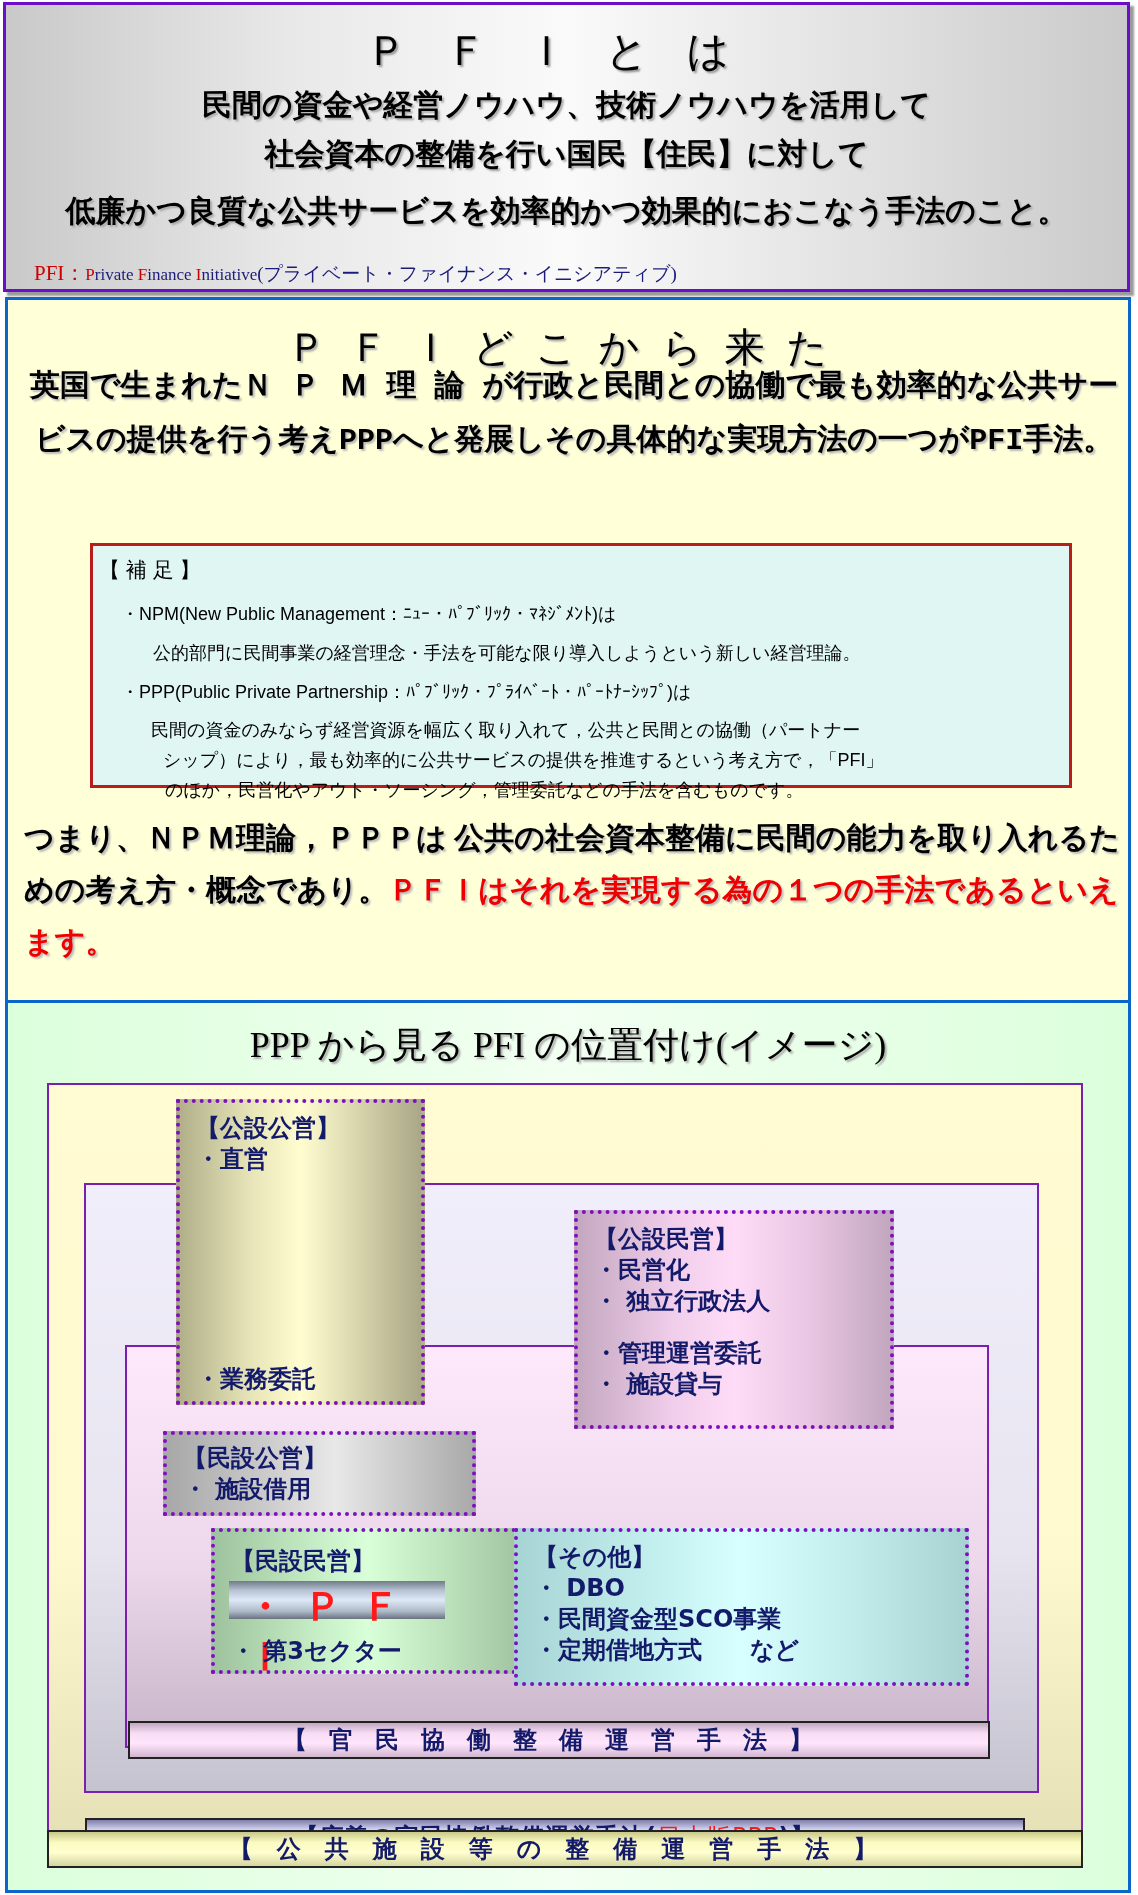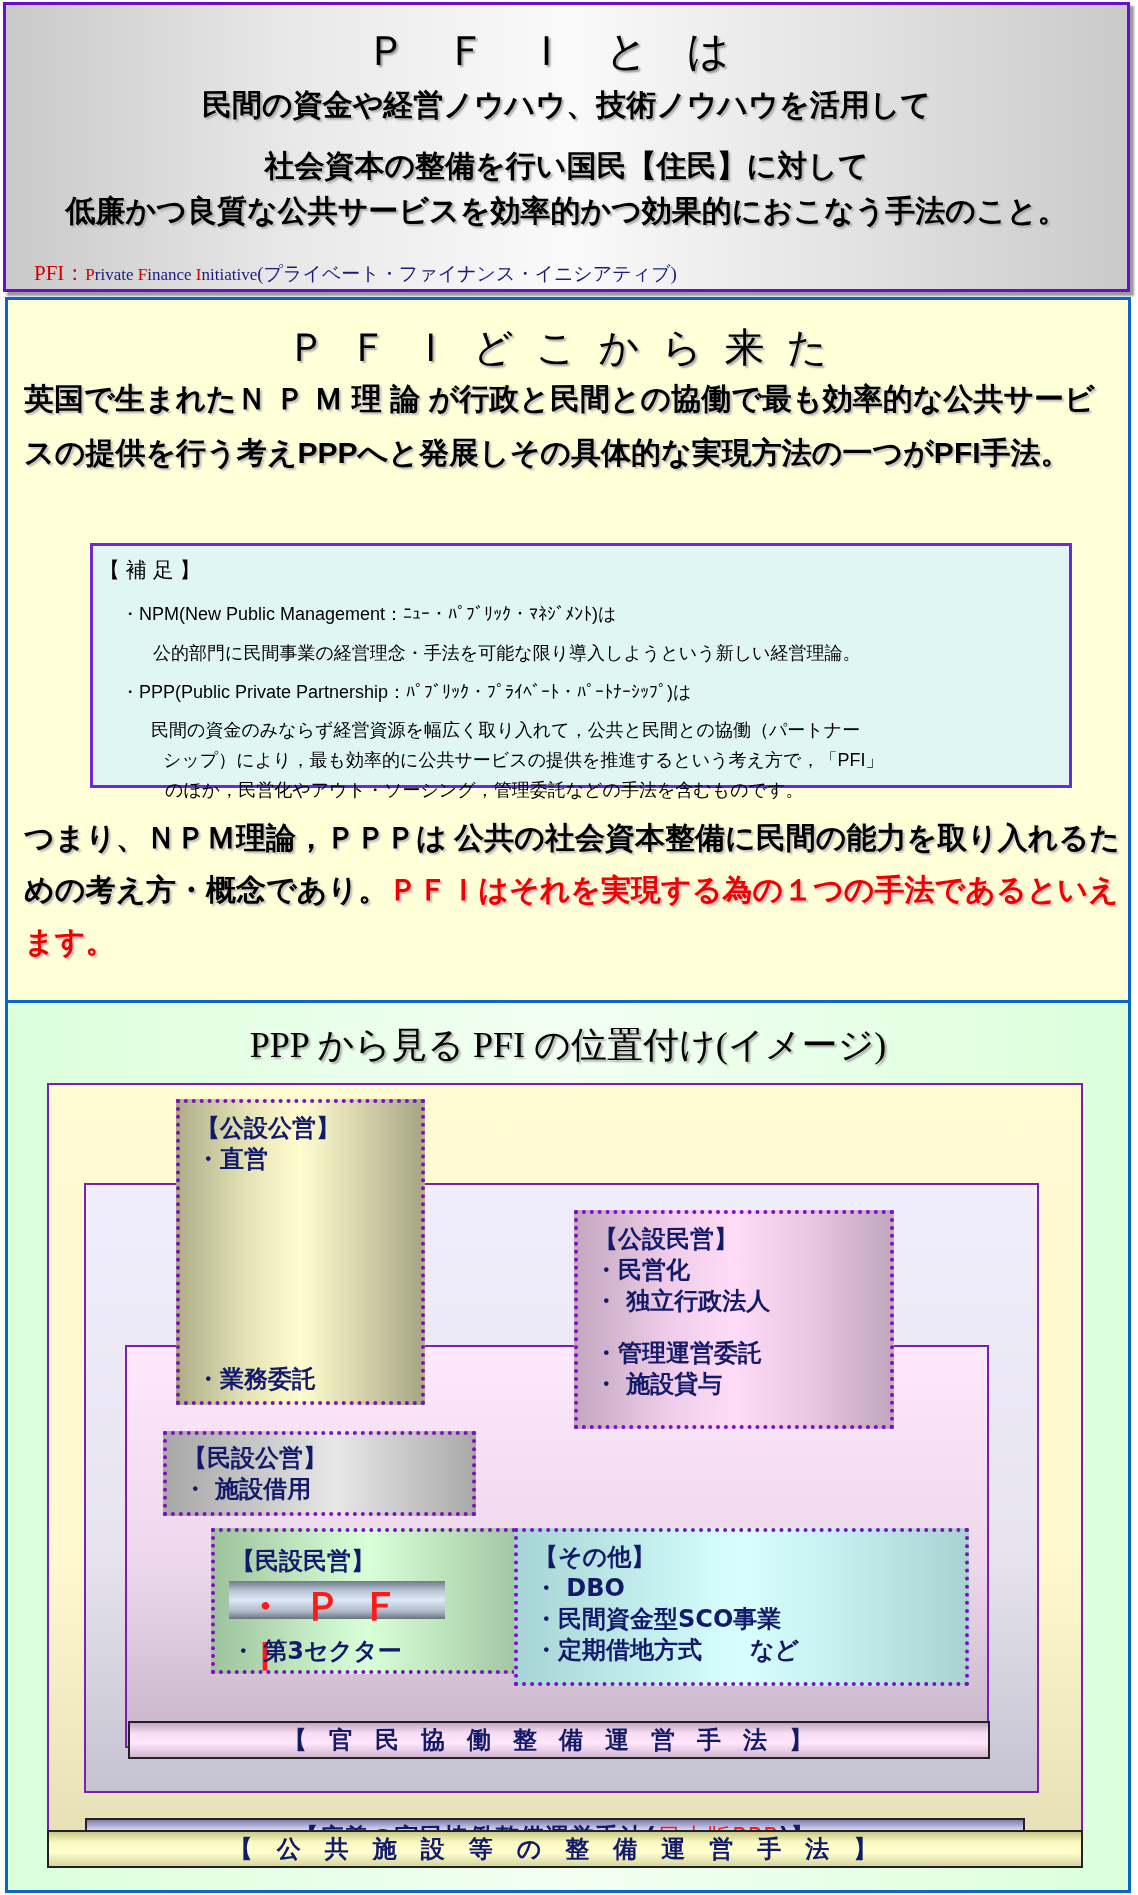--- a/index.html
+++ b/index.html
@@ -19,21 +19,21 @@
       text-shadow: 2px 2px 2px #999;
       font-family: "Liberation Serif", "DejaVu Serif", serif;
     }
     .sec1 .line {
       position: absolute; left: 0; right: 0; text-align: center;
       font-size: 30px; color: #000; font-weight: bold;
       text-shadow: 2px 2px 2px #aaa;
       font-family: "Liberation Serif", "DejaVu Serif", serif;
     }
     .sec1 .l1 { top: 80px; }
-    .sec1 .l2 { top: 141px; }
+    .sec1 .l2 { top: 129px; }
     .sec1 .l3 { top: 186px; }
     .sec1 .foot {
       position: absolute; left: 28px; top: 254px; font-size: 17px; color: #1b1b7a;
       font-family: "Liberation Serif", "DejaVu Serif", serif;
     }
     .sec1 .foot .red { color: #cc0000; }
     .sec1 .foot .pfi { color: #cc0000; font-size: 21px; }
 
     
     .sec2 {
@@ -41,28 +41,29 @@
       border: 3px solid #0a66c8; border-bottom: none;
       background: #ffffd8;
     }
     .sec2 .title {
       position: absolute; left: 0; right: 0; top: 20px; text-align: center;
       font-size: 40px; letter-spacing: 22px; color: #000;
       text-shadow: 2px 2px 2px #aaa;
       font-family: "Liberation Serif", "DejaVu Serif", serif;
     }
     .sec2 .para {
-      position: absolute; left: 16px; top: 72px; width: 1100px;
+      position: absolute; left: 16px; top: 60px; width: 1100px;
       font-size: 30px; line-height: 54px; color: #000; font-weight: bold;
       text-shadow: 2px 2px 2px #bbb;
-      font-family: Liberation Sans, sans-serif;
+      font-family: Liberation Mono, monospace;
+      text-align: center;
     }
     .note {
       position: absolute; left: 82px; top: 243px; width: 982px; height: 245px;
-      border: 3px solid #6d28d9; background: #dff6f2;
+      border: 3px solid #b91c1c; background: #dff6f2;
       font-family: "Liberation Sans", "DejaVu Sans", sans-serif; color: #000;
     }
     .note .head { position: absolute; left: 6px; top: 10px; font-size: 21px; }
     .note .row { position: absolute; font-size: 18px; white-space: nowrap; }
     .note .r1 { left: 28px; top: 56px; }
     .note .r2 { left: 60px; top: 95px; }
     .note .r3 { left: 28px; top: 134px; }
     .note .r4 { left: 58px; top: 172px; }
     .note .r5 { left: 70px; top: 202px; }
     .note .r6 { left: 72px; top: 232px; }

